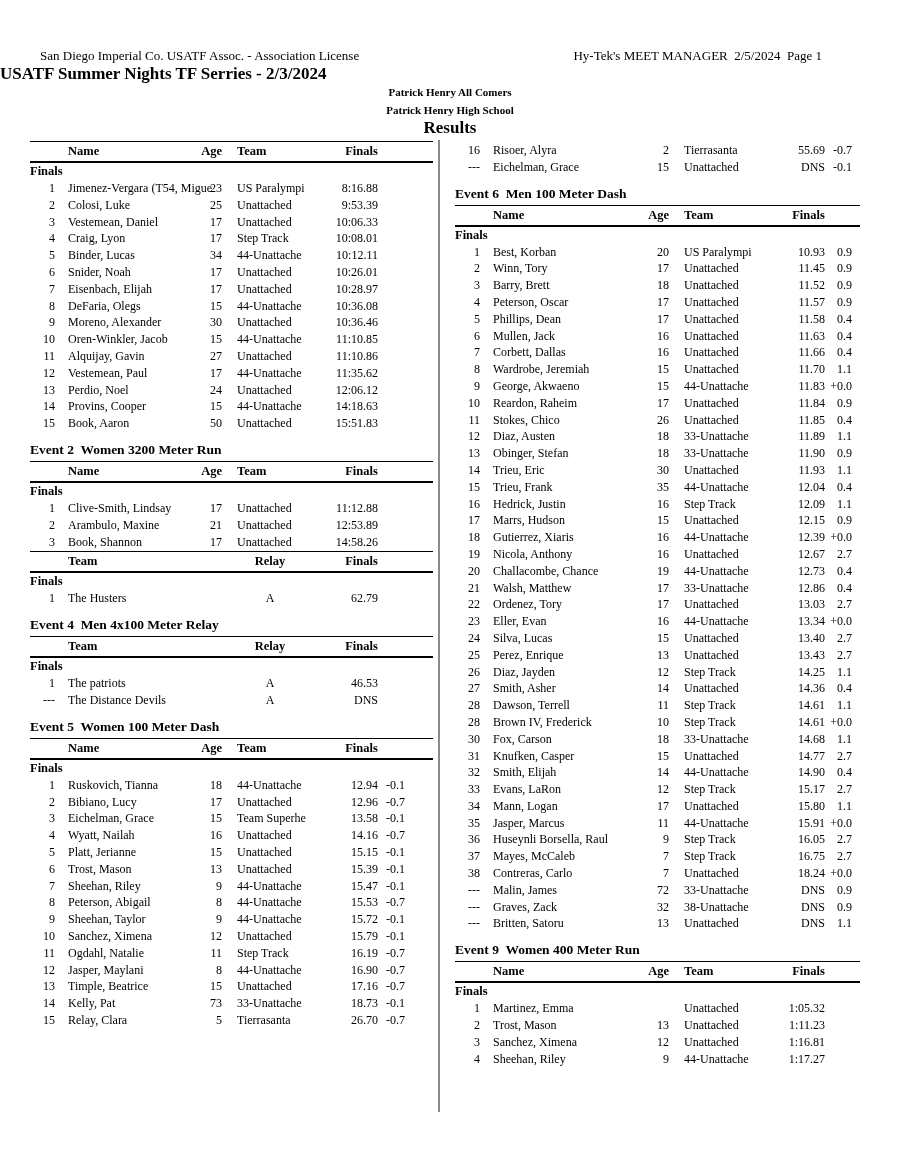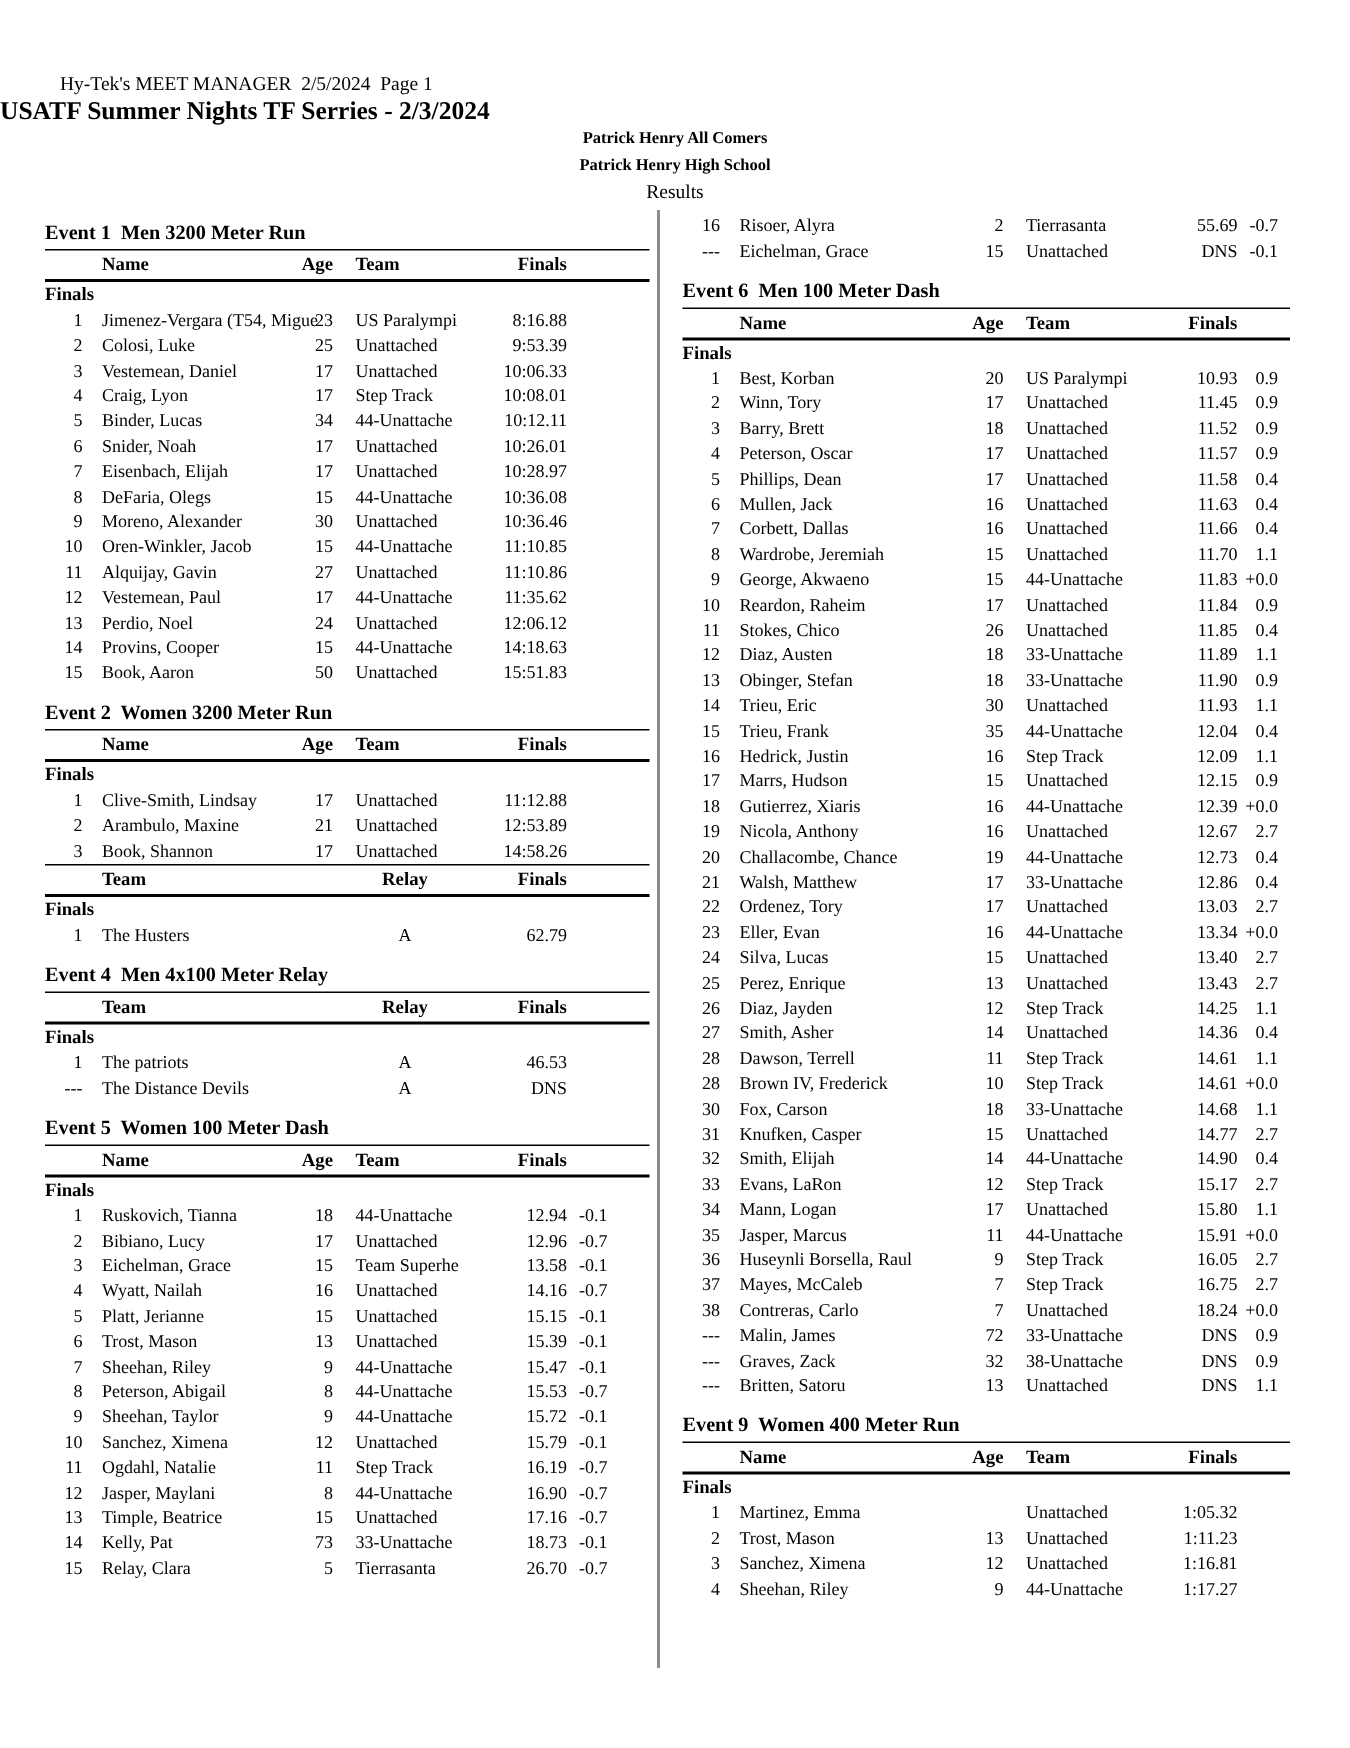--- a/index.html
+++ b/index.html
@@ -14,21 +14,21 @@
   
   .page-header { padding-top:47px; }
   .header-line {
     display:flex; justify-content:space-between;
     margin:0 78px 0 40px;
     font-size:13px; line-height:18px;
   }
   .hdr-right { white-space:pre; }
   .meet-title   { text-align:left; font-weight:bold; font-size:17px;   line-height:18px; }
   .meet-sub     { text-align:center; font-weight:bold; font-size:11px; line-height:18px; }
-  .results-line { text-align:center; font-weight:normal; font-size:13px; line-height:17px; }
+  .results-line { text-align:center; font-weight:bold; font-size:17px; line-height:17px; }
 
   
   .columns { position:absolute; top:140px; left:0; width:900px; }
   .col { position:absolute; top:0; }
   .col-left  { left:30px;  width:403px; }
   .col-right { left:455px; width:405px; padding-top:2px; }
   .divider { position:absolute; left:438px; top:0; width:2px; height:972px; background:#8c8c8c; }
 
   
   .section { width:100%; }
@@ -66,32 +66,32 @@
   .c-relayletter { text-align:center; padding-left:0; }
   .h-relay  { text-align:center; padding-left:0; }
   .h-finals { grid-column:5 / 7; text-align:center; }
 </style>
 </head>
 <body>
 
 <div class="page">
   <div class="page-header">
     <div class="header-line">
+      <span>San Diego Imperial Co. USATF Assoc. - Association License</span>
       <span class="hdr-right">Hy-Tek's MEET MANAGER  2/5/2024  Page 1</span>
     </div>
     <div class="meet-title">USATF Summer Nights TF Serries - 2/3/2024</div>
     <div class="meet-sub">Patrick Henry All Comers</div>
     <div class="meet-sub">Patrick Henry High School</div>
     <div class="results-line">Results</div>
   </div>
 
   <div class="columns">
     <div class="col col-left" id="col-left">
         <div class="section">
-          <div class="event-title">Event 1  Men 3200 Meter Run</div>
           <div class="trow thead">
             <div class="cell c-place"></div>
             <div class="cell c-name">Name</div>
             <div class="cell c-age">Age</div>
             <div class="cell c-team">Team</div>
             <div class="cell h-finals">Finals</div>
           </div>
           <div class="finals-label">Finals</div>
           <div class="trow">
             <div class="cell c-place">1</div>

